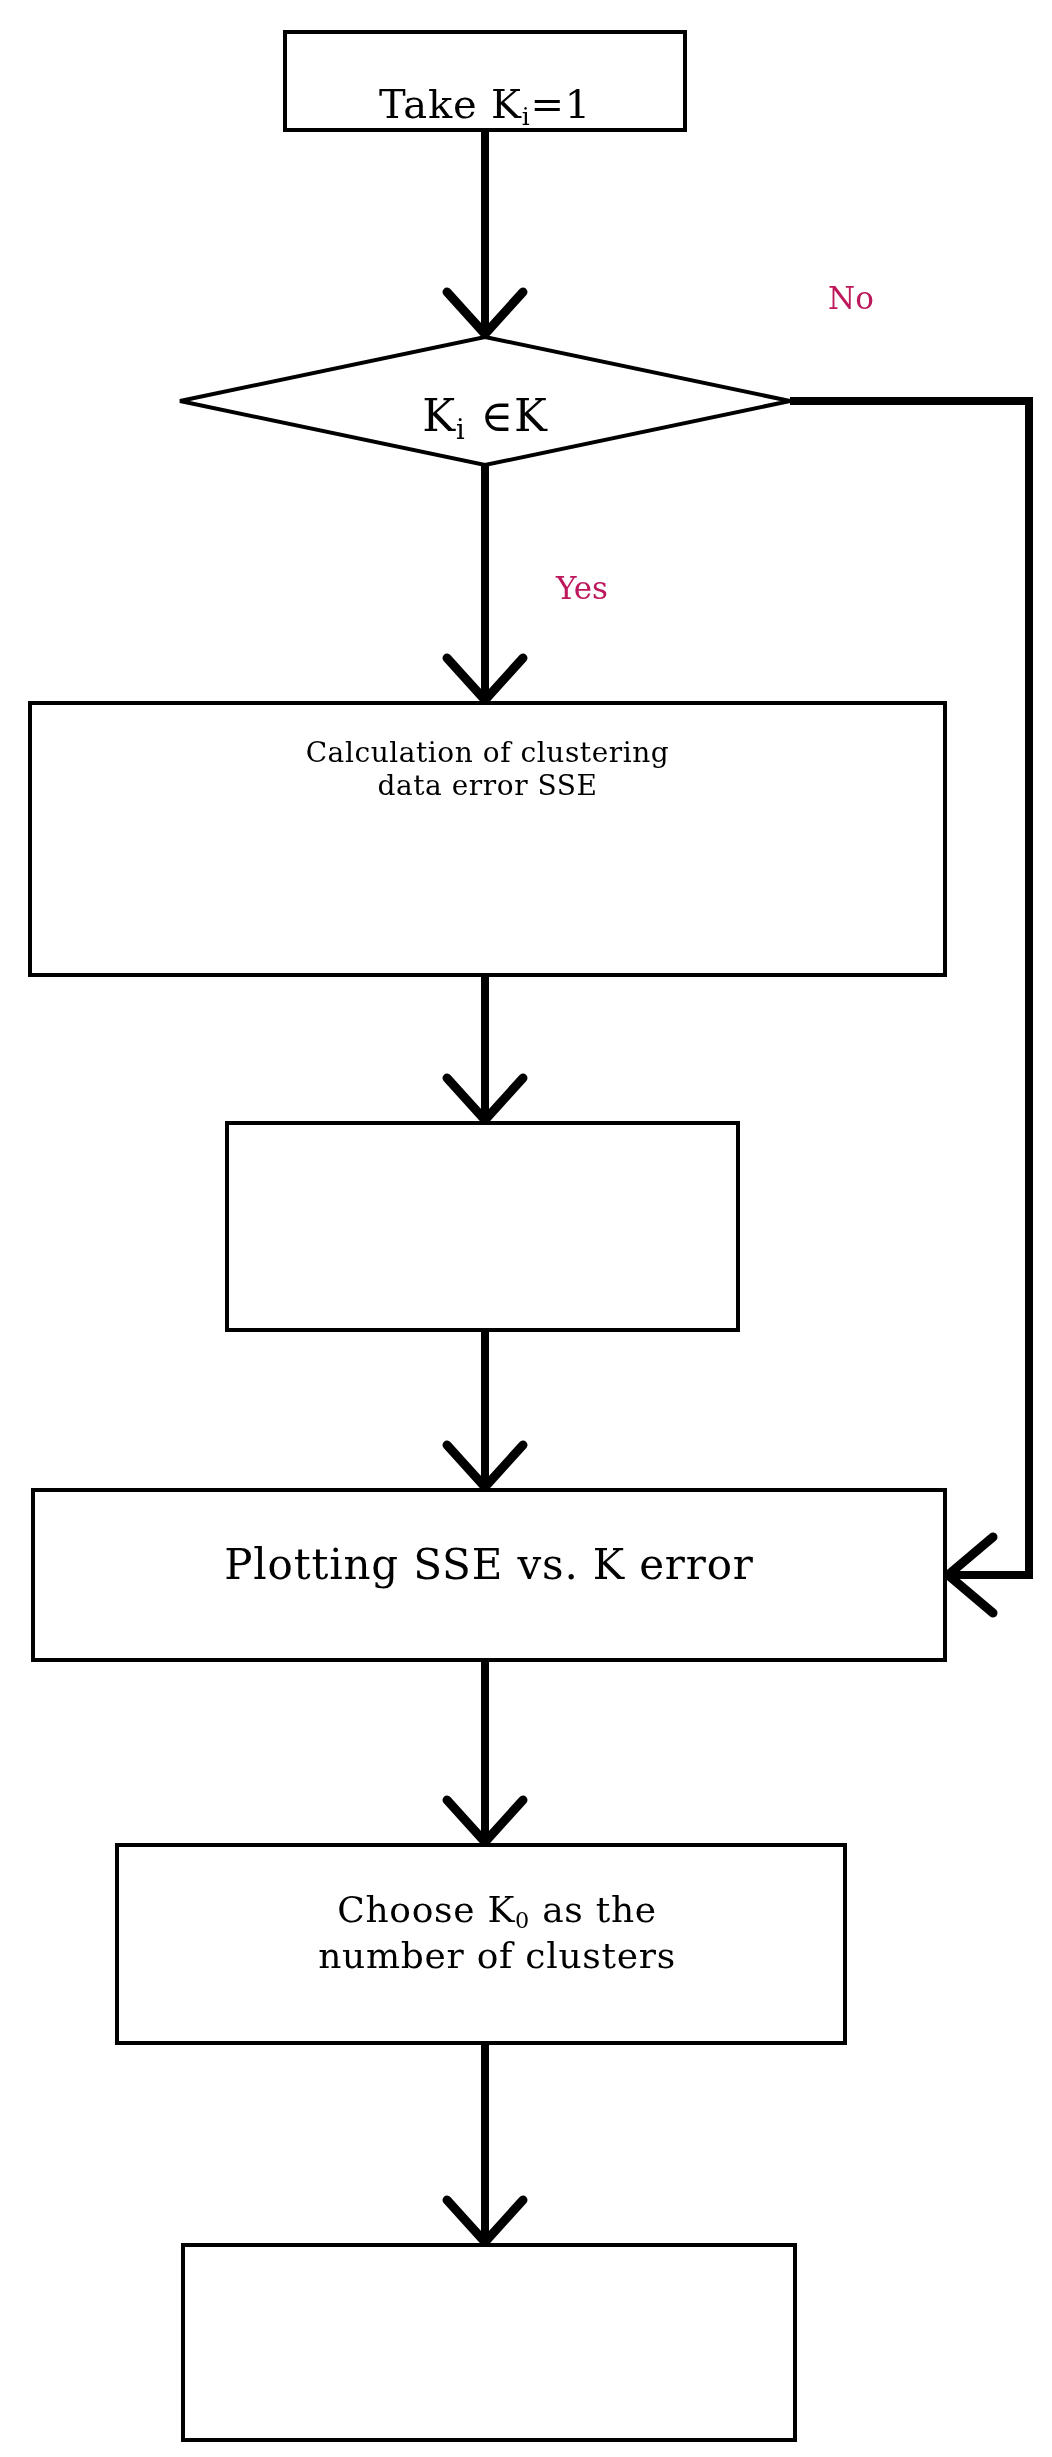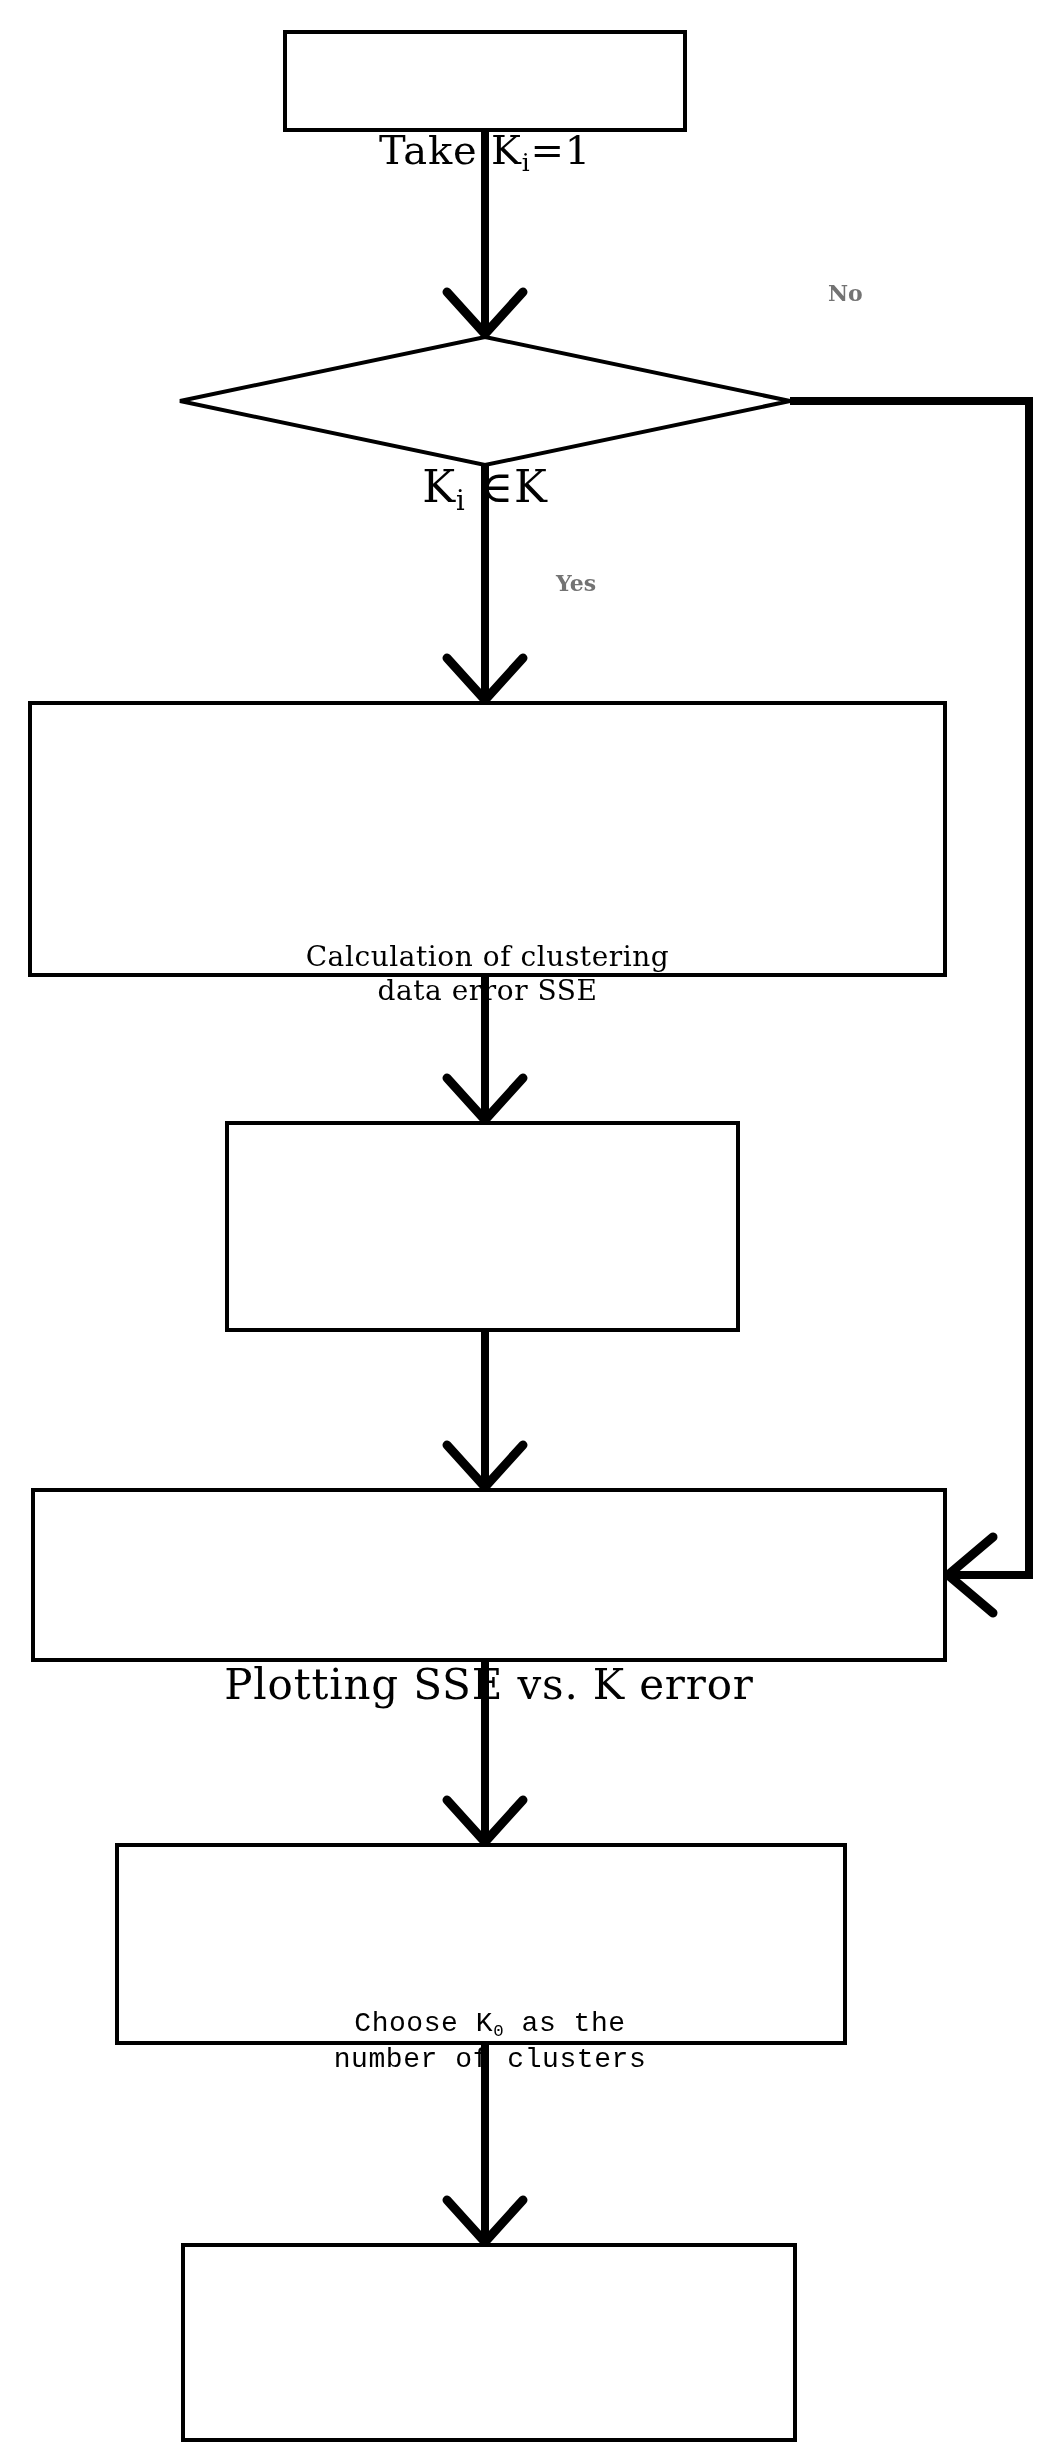--- a/index.html
+++ b/index.html
@@ -58,37 +58,36 @@
     line-height: 1.20;
     white-space: pre-line;
     letter-spacing: 0.02em;
     pointer-events: none;
   }
   .label-take     { left: 285px; top: 32px;   width: 400px;  height: 98px;  font-size: 40px; }
   .label-decision { left: 180px; top: 337px;  width: 610px;  height: 128px; font-size: 44px; }
   .label-calc     { left: 30px;  top: 702px;  width: 915px;  height: 272px; font-size: 28px; }
   .label-incr     { left: 227px; top: 1123px; width: 511px;  height: 207px; font-size: 40px; }
   .label-plot     { left: 33px;  top: 1490px; width: 912px;  height: 170px; font-size: 42px; }
-  .label-choose   { left: 126px; top: 1845px; width: 728px;  height: 198px; font-size: 28px; font-family: Liberation Mono, monospace; }
+  .label-choose   { left: 133px; top: 1845px; width: 728px;  height: 198px; font-size: 36px; }
   .label-end      { left: 183px; top: 2245px; width: 612px;  height: 195px; font-size: 42px; }
   .label-inner {
     display: flex;
-    align-items: flex-end;
+    align-items: flex-start;
     justify-content: center;
     width: 100%;
     height: 100%;
   }
   .edge-label {
     position: absolute;
-    color: #737373;
+    color: #be185d;
     font-family: "DejaVu Serif", serif;
-    font-size: 22px;
+    font-size: 31px;
     white-space: nowrap;
     pointer-events: none;
-    font-weight: bold;
   }
   .label-no  { left: 828px; top: 280px; }
   .label-yes { left: 556px; top: 570px; }
   sub {
     font-size: 0.62em;
     vertical-align: -0.28em;
   }
 </style>
 </head>
 <body>

